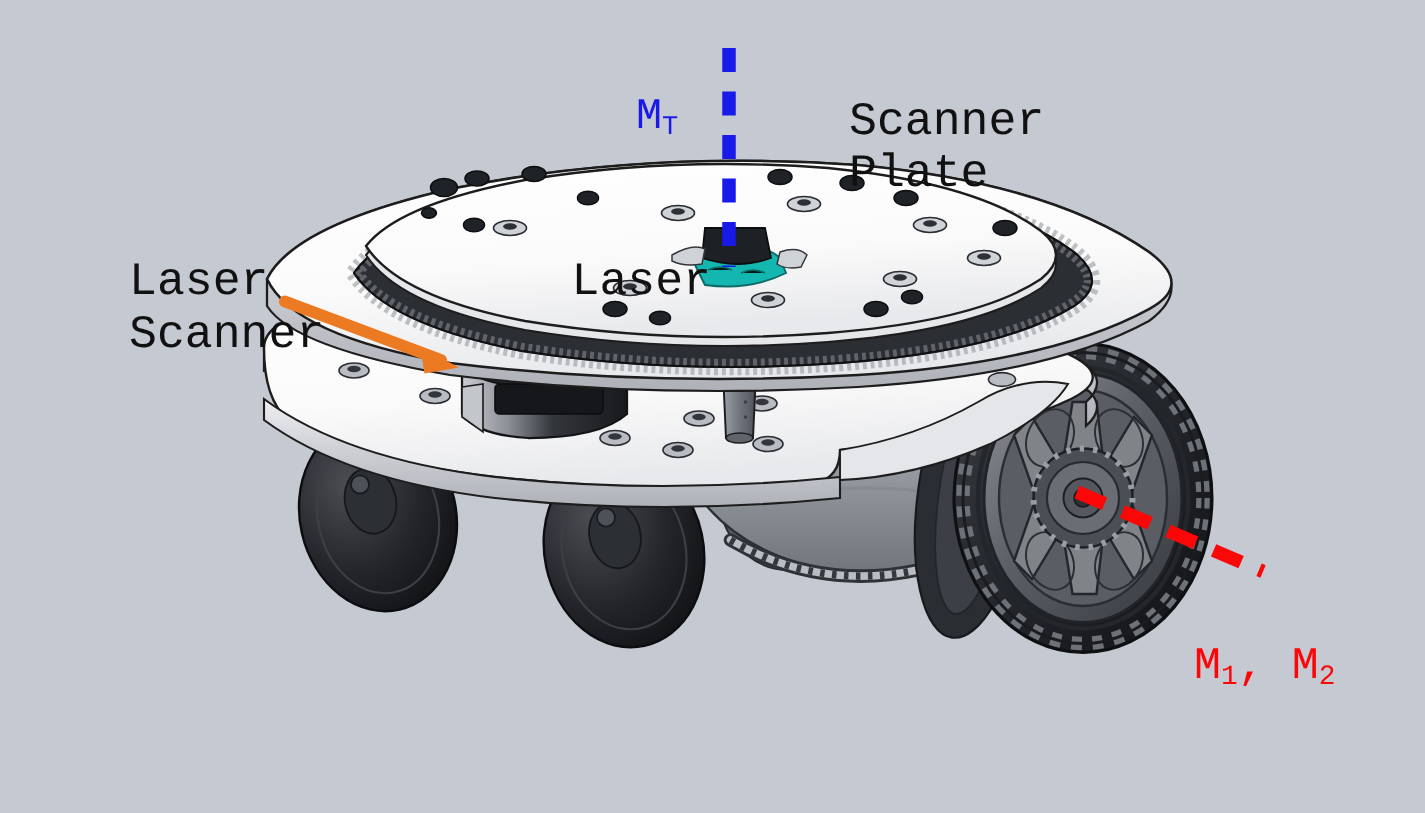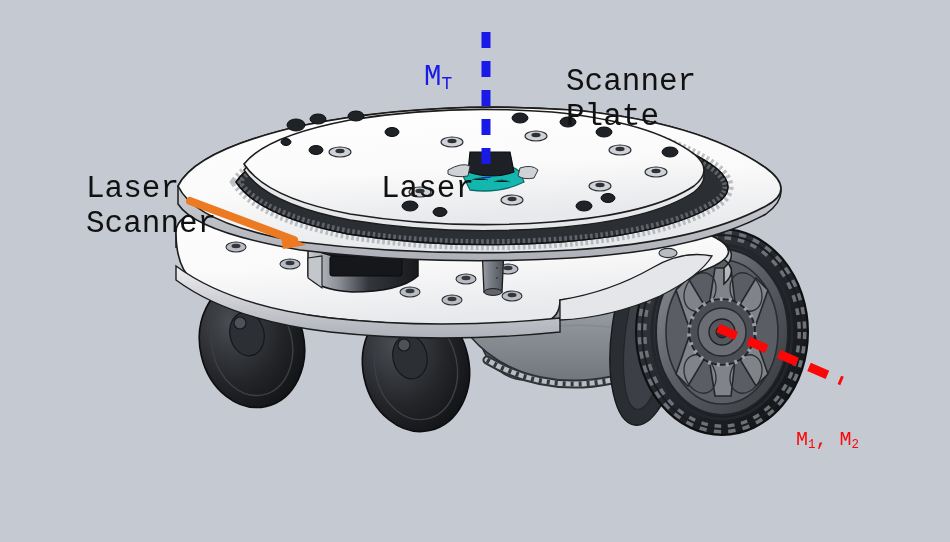--- a/index.html
+++ b/index.html
@@ -35,21 +35,21 @@
     font-size: 31px;
     font-weight: 400;
   }
   .label-blue {
     color: #1a1ae8;
     font-size: 29px;
     font-weight: 400;
   }
   .label-red {
     color: #fb0707;
-    font-size: 20px;
+    font-size: 30px;
     font-weight: 400;
   }
   .label sub {
     font-size: 0.62em;
     vertical-align: baseline;
     position: relative;
     bottom: -0.22em;
   }
   #label-mounting-plate { left: 566px; top: 24px; }
   #label-laser-scanner  { left: 86px;  top: 131px; }

